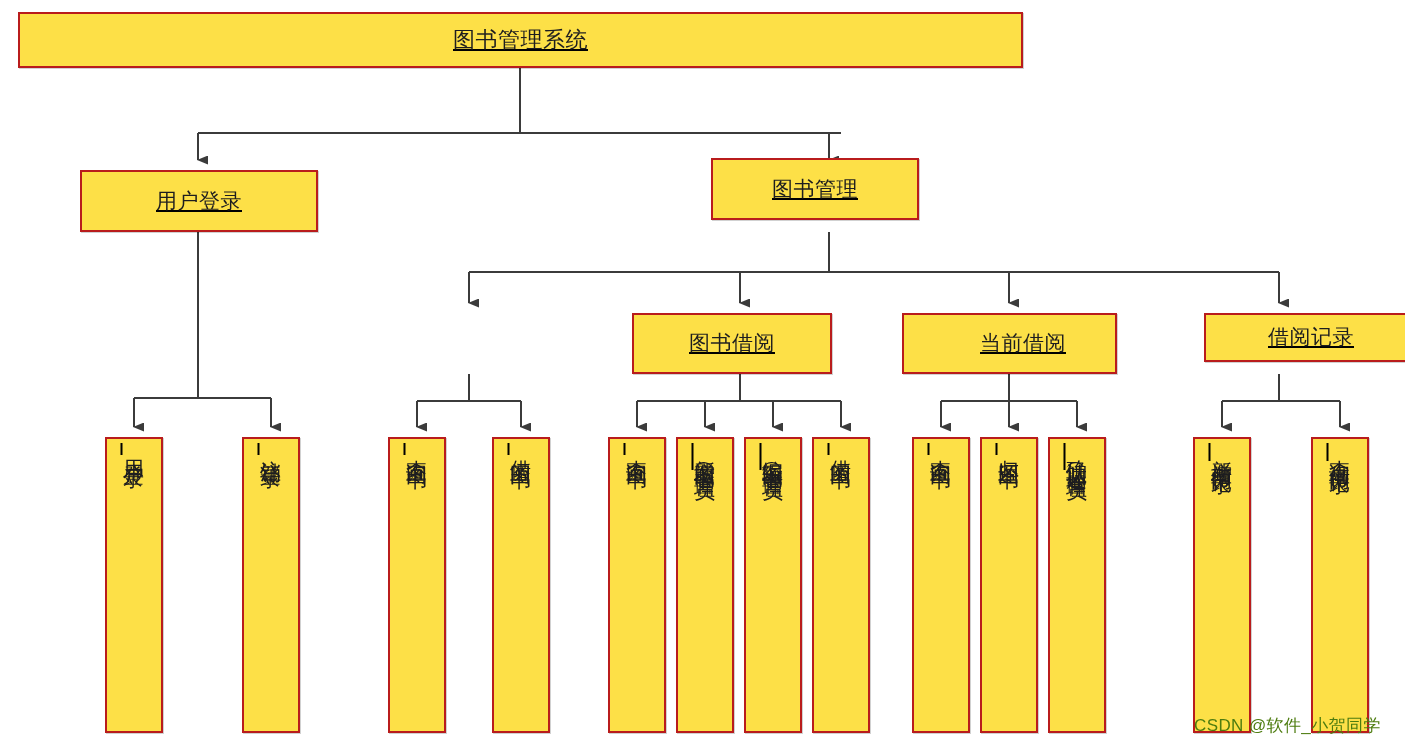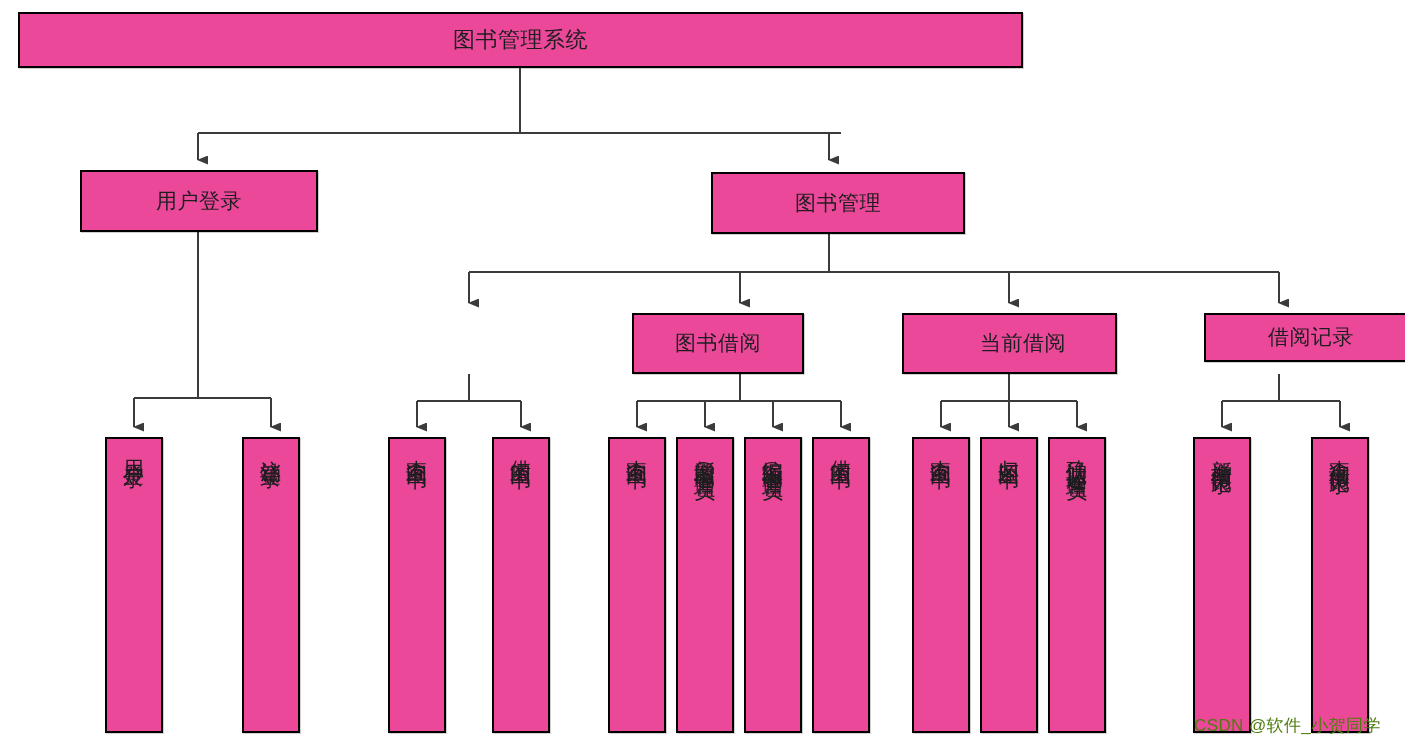--- a/index.html
+++ b/index.html
@@ -22,26 +22,27 @@
     position: absolute;
     left: 0;
     top: 0;
     width: 1405px;
     height: 747px;
     pointer-events: none;
   }
   .node {
     position: absolute;
     box-sizing: border-box;
-    background: #ec4899;
-    border: 2px solid #000000;
+    background: #fde047;
+    border: 2px solid #b91c1c;
     display: flex;
     align-items: center;
     justify-content: center;
     box-shadow: 1px 1px 0 rgba(0,0,0,0.18);
+    text-decoration: underline;
   }
   .node-label {
     color: #1d1d1f;
     letter-spacing: 0.5px;
     line-height: 1.18;
     text-align: center;
     white-space: nowrap;
   }
   .node.horizontal .node-label {
     font-size: 21px;
@@ -124,25 +125,25 @@
     </g>
   </svg>
 
   <div class="node horizontal root" style="left:18px; top:12px; width:1005px; height:56px;">
     <span class="node-label">图书管理系统</span>
   </div>
 
   <div class="node horizontal" style="left:80px; top:170px; width:238px; height:62px;">
     <span class="node-label">用户登录</span>
   </div>
-  <div class="node horizontal" style="left:711px; top:172px; width:254px; height:62px;">
+  <div class="node horizontal" style="left:711px; top:158px; width:208px; height:62px;">
     <span class="node-label">图书管理</span>
   </div>
 
-  <div class="node horizontal" style="left:632px; top:313px; width:172px; height:61px;">
+  <div class="node horizontal" style="left:632px; top:313px; width:200px; height:61px;">
     <span class="node-label">图书借阅</span>
   </div>
   <div class="node horizontal" style="left:902px; top:313px; width:215px; height:61px;padding-left:27px;">
     <span class="node-label">当前借阅</span>
   </div>
   <div class="node horizontal" style="left:1172px; top:313px; width:214px; height:49px;margin-left:32px;">
     <span class="node-label">借阅记录</span>
   </div>
 
   <div class="node vertical" style="left:105px; top:437px; width:58px; height:296px;">

